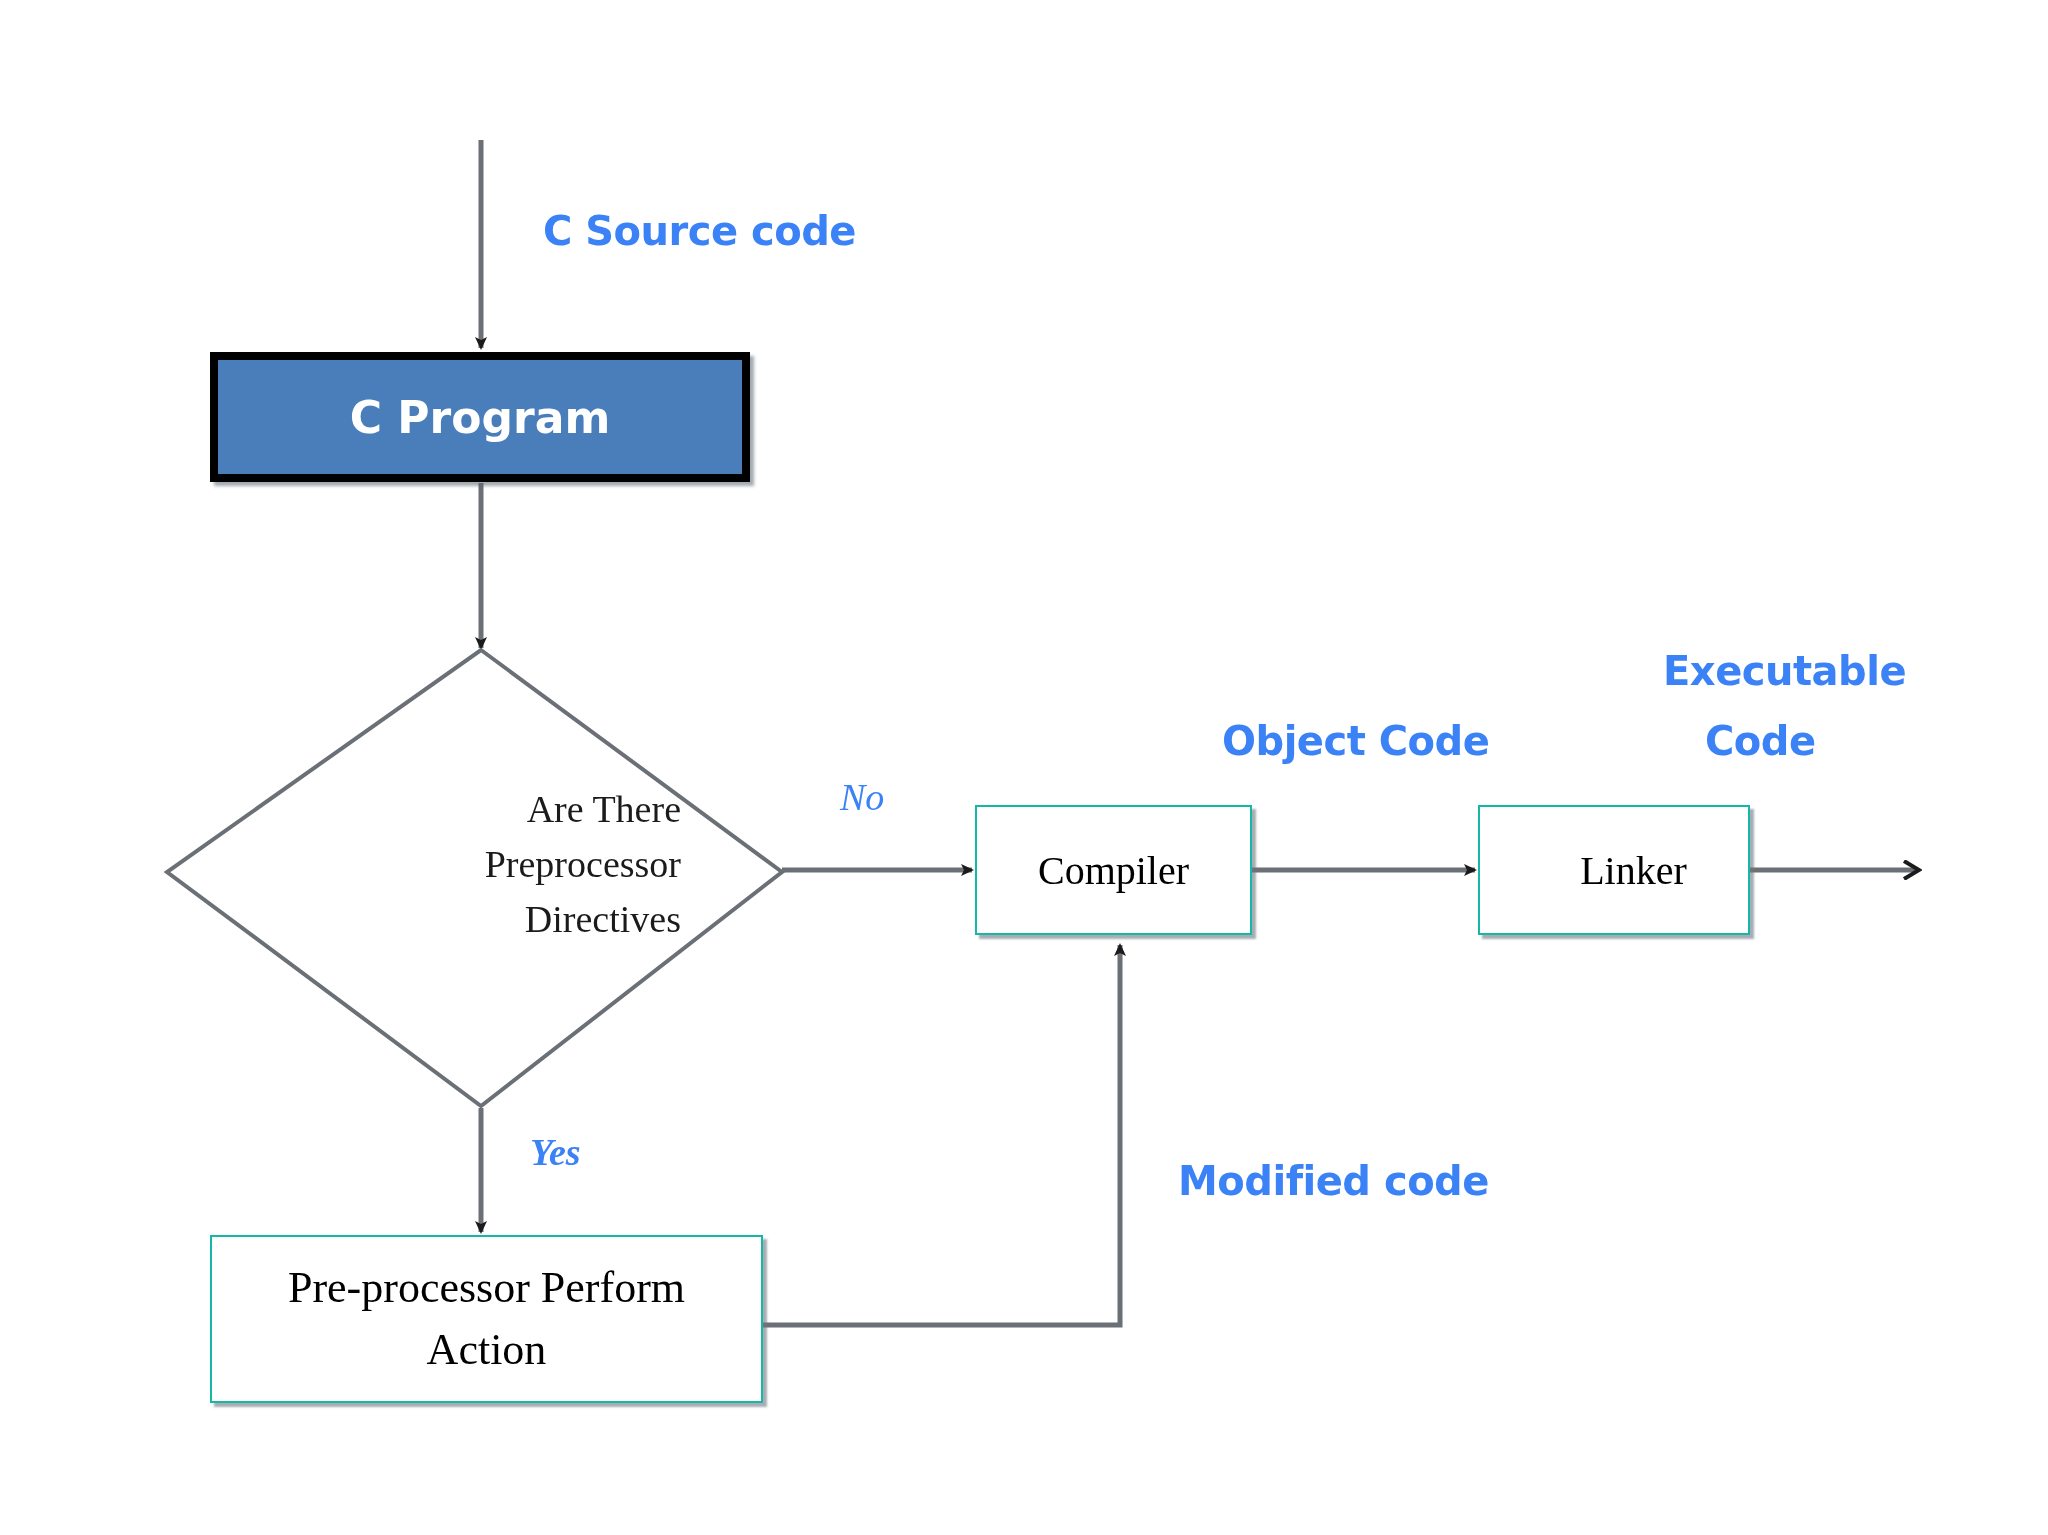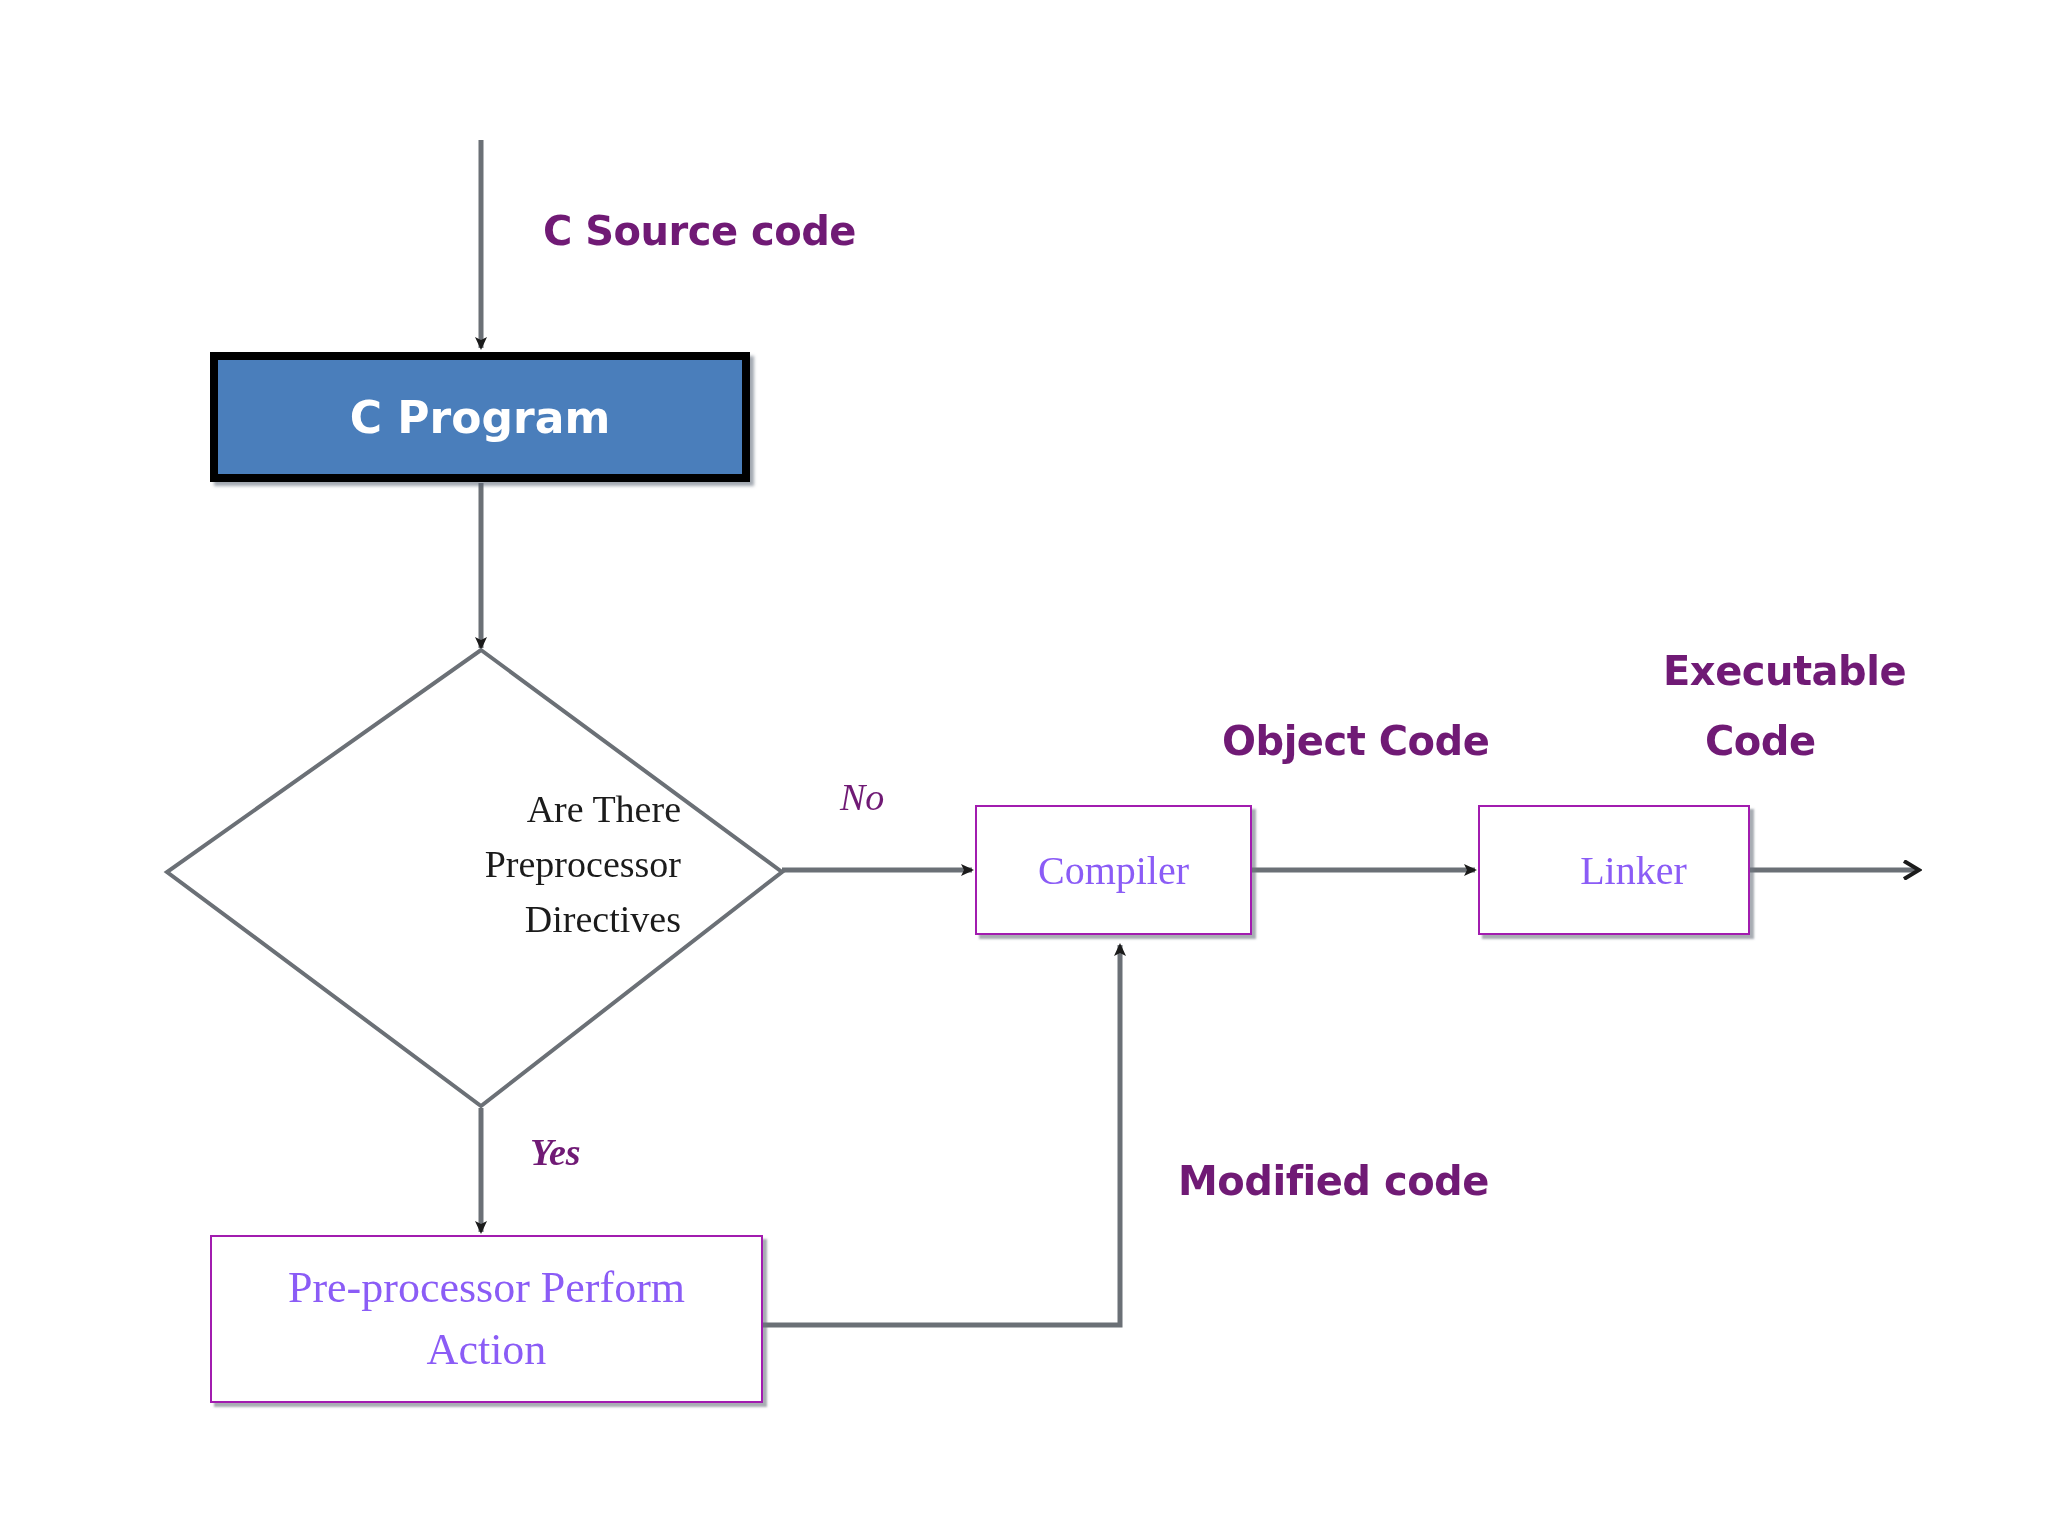--- a/index.html
+++ b/index.html
@@ -40,28 +40,28 @@
     box-shadow: 4px 4px 3px rgba(90,100,115,0.55);
     color: #ffffff;
     font-family: "DejaVu Sans", sans-serif;
     font-weight: bold;
     font-size: 44px;
     letter-spacing: 0px;
   }
   
   .box-plain {
     background: #ffffff;
-    border: 2px solid #a21caf;
+    border: 2px solid #14b8a6;
     box-shadow: 4px 4px 2px rgba(110,118,128,0.6);
-    color: #8b5cf6;
+    color: #000000;
     font-family: "Liberation Serif", "DejaVu Serif", serif;
   }
   .label {
     position: absolute;
-    color: #701a75;
+    color: #3b82f6;
     white-space: pre;
   }
   
   .label-hand {
     font-family: "DejaVu Sans", sans-serif;
     font-weight: bold;
     font-size: 40px;
     letter-spacing: -0.5px;
   }
   

